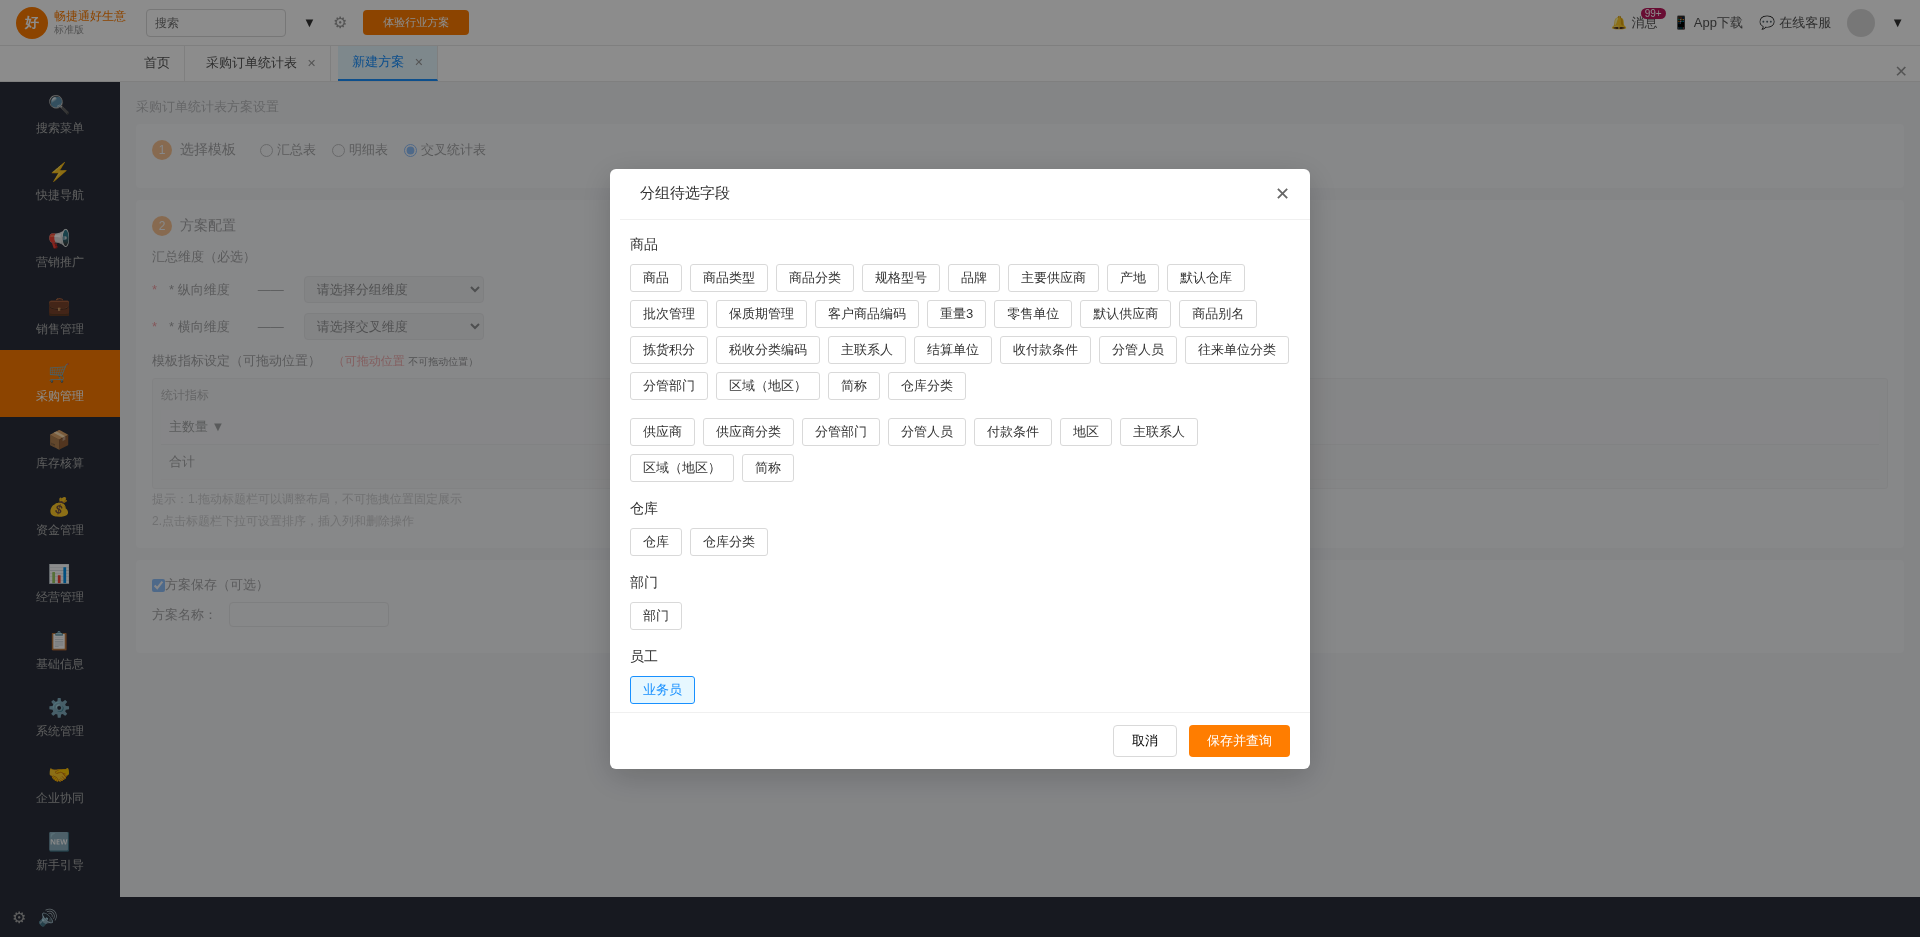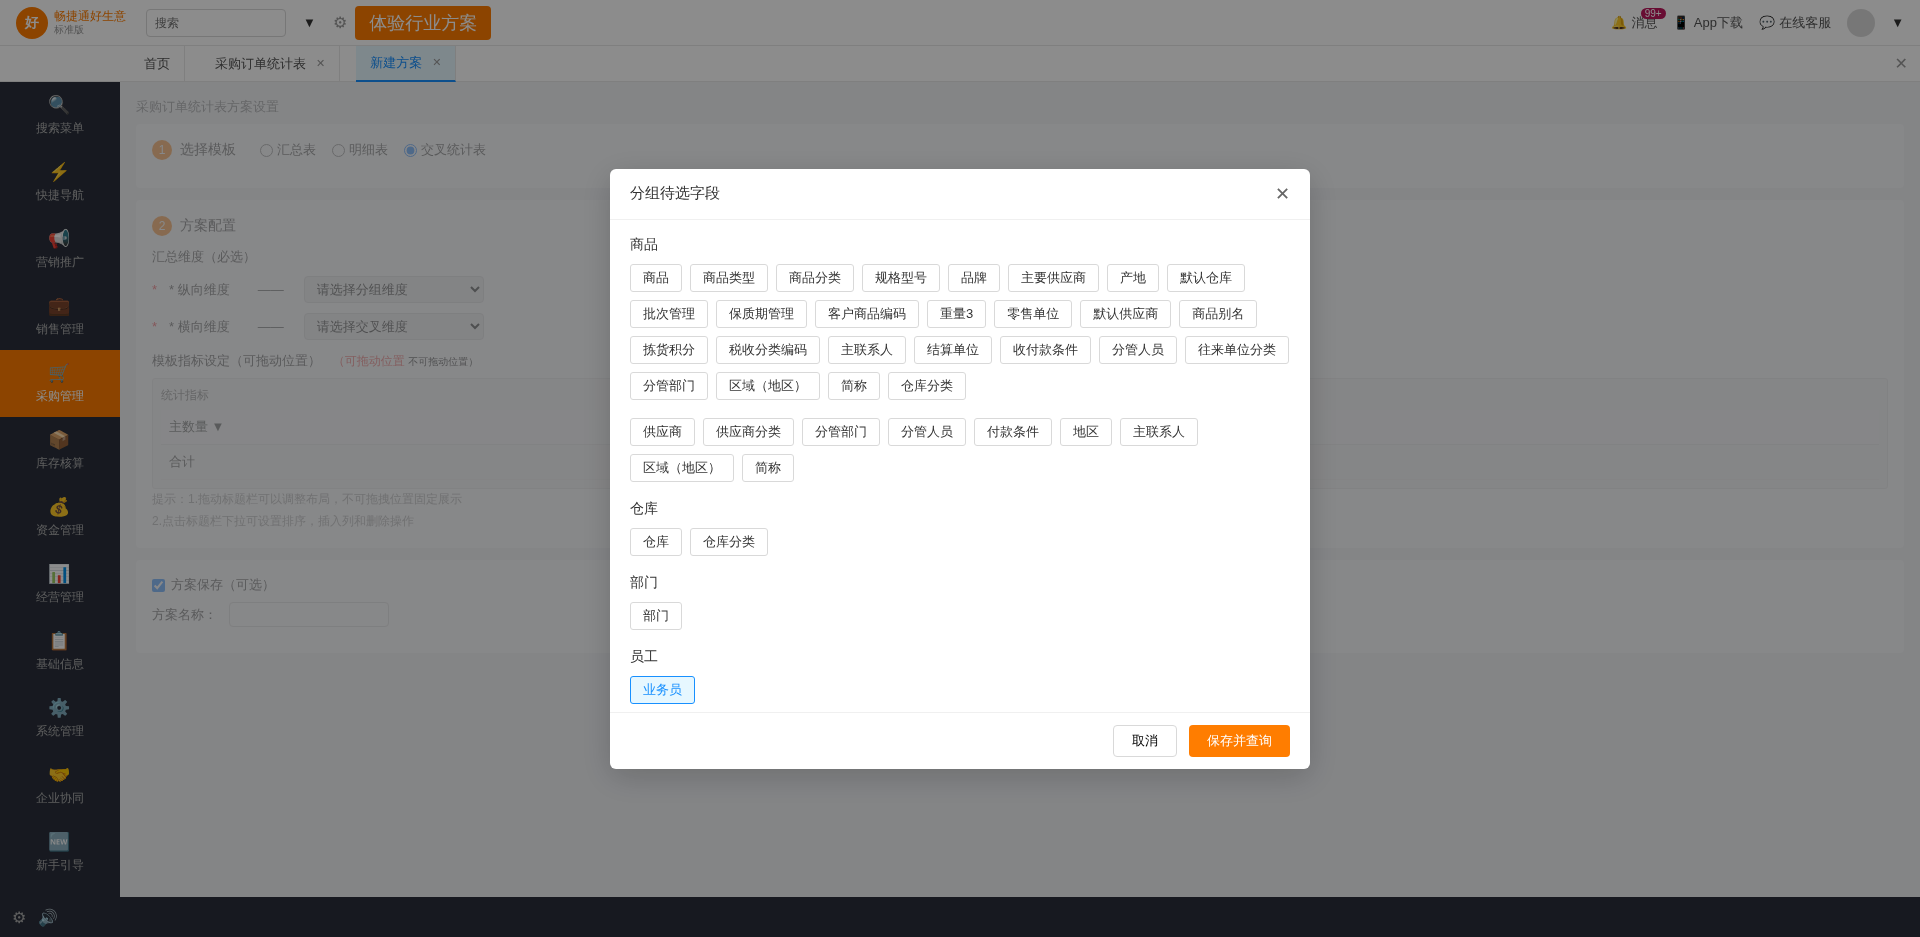--- a/index.html
+++ b/index.html
@@ -35,41 +35,41 @@
     }
     .top-search input {
       width: 140px; height: 28px; border: 1px solid #d9d9d9; border-radius: 4px;
       padding: 0 8px; font-size: 12px;
     }
     .settings-btn {
       background: none; border: none; cursor: pointer; color: #999; font-size: 16px;
     }
     .try-btn {
       background: #ff7d00; color: #fff; border: none; border-radius: 4px;
-      padding: 5px 14px; font-size: 18px; cursor: pointer; margin-left: 8px;
+      padding: 5px 20px; font-size: 11px; cursor: pointer; margin-left: 16px;
     }
     .top-right {
       margin-left: auto;
       display: flex; align-items: center; gap: 16px; font-size: 13px;
     }
     .notification-badge { position: relative; }
     .badge { background: #be185d; color: #fff; font-size: 10px; border-radius: 10px; padding: 0 4px; position: absolute; top: -6px; right: -8px; }
     .top-right-item { display: flex; align-items: center; gap: 4px; cursor: pointer; color: #555; }
     .avatar { width: 28px; height: 28px; background: #d9d9d9; border-radius: 50%; }
 
     
     .tab-bar {
       height: 36px;
       background: #fff;
       display: flex;
-      align-items: center;
+      align-items: flex-end;
       padding: 0 0 0 130px;
       border-bottom: 1px solid #e8e8e8;
       position: fixed; top: 46px; left: 0; right: 0; z-index: 99;
-      gap: 16px;
+      gap: 7px;
     }
     .tab {
       height: 36px; display: flex; align-items: center; padding: 0 14px;
       border-right: 1px solid #e8e8e8; cursor: pointer; font-size: 13px;
       color: #555; gap: 6px;
     }
     .tab.active { background: #e6f7ff; color: #1890ff; border-bottom: 2px solid #1890ff; }
     .tab .close-x { color: #999; font-size: 11px; margin-left: 4px; }
     .tab-close-all { margin-left: auto; padding: 0 12px; color: #999; font-size: 16px; cursor: pointer; }
 
@@ -121,20 +121,21 @@
       border-radius: 6px;
       width: 700px;
       max-height: 600px;
       display: flex; flex-direction: column;
       box-shadow: 0 8px 32px rgba(0,0,0,0.18);
     }
     .modal-header {
       display: flex; align-items: center; justify-content: space-between;
       padding: 14px 20px;
       border-bottom: 1px solid #f0f0f0;
+      margin-left: 10px;
     }
     .modal-title { font-size: 15px; font-weight: 500; }
     .modal-close { background: none; border: none; cursor: pointer; font-size: 18px; color: #666; }
     .modal-body {
       flex: 1; overflow-y: auto; padding: 16px 20px;
     }
     .field-section { margin-bottom: 18px; }
     .field-section-title { font-size: 14px; font-weight: 500; margin-bottom: 10px; }
     .field-chips { display: flex; flex-wrap: wrap; gap: 8px; }
     .field-chip {
@@ -166,21 +167,21 @@
     .form-row { display: flex; align-items: center; gap: 12px; margin-bottom: 10px; }
     .required-star { color: #f5222d; }
     .form-input { border: 1px solid #d9d9d9; border-radius: 4px; padding: 4px 8px; font-size: 13px; width: 180px; }
     .form-select { border: 1px solid #d9d9d9; border-radius: 4px; padding: 4px 8px; font-size: 13px; width: 180px; }
     .radio-group { display: flex; gap: 16px; align-items: center; }
     .radio-item { display: flex; align-items: center; gap: 4px; cursor: pointer; }
     .data-table { width: 100%; border-collapse: collapse; font-size: 13px; }
     .data-table th { background: #fafafa; border-bottom: 1px solid #e8e8e8; padding: 8px; text-align: left; font-weight: 500; }
     .data-table td { padding: 8px; border-bottom: 1px solid #f0f0f0; }
     .stat-section { background: #f9f9f9; border: 1px solid #e8e8e8; border-radius: 3px; padding: 8px; margin-top: 8px; }
-    .checkbox-label { display: flex; align-items: center; gap: 6px; font-size: 13px; cursor: pointer; }
+    .checkbox-label { display: flex; align-items: center; font-size: 13px; cursor: pointer; }
     .hints { font-size: 12px; color: #999; line-height: 1.8; }
   </style>
 </head>
 <body>
 
 <div class="top-bar">
   <div class="logo-area">
     <div class="logo-icon">好</div>
     <div class="logo-text">
       <div>畅捷通好生意</div>

